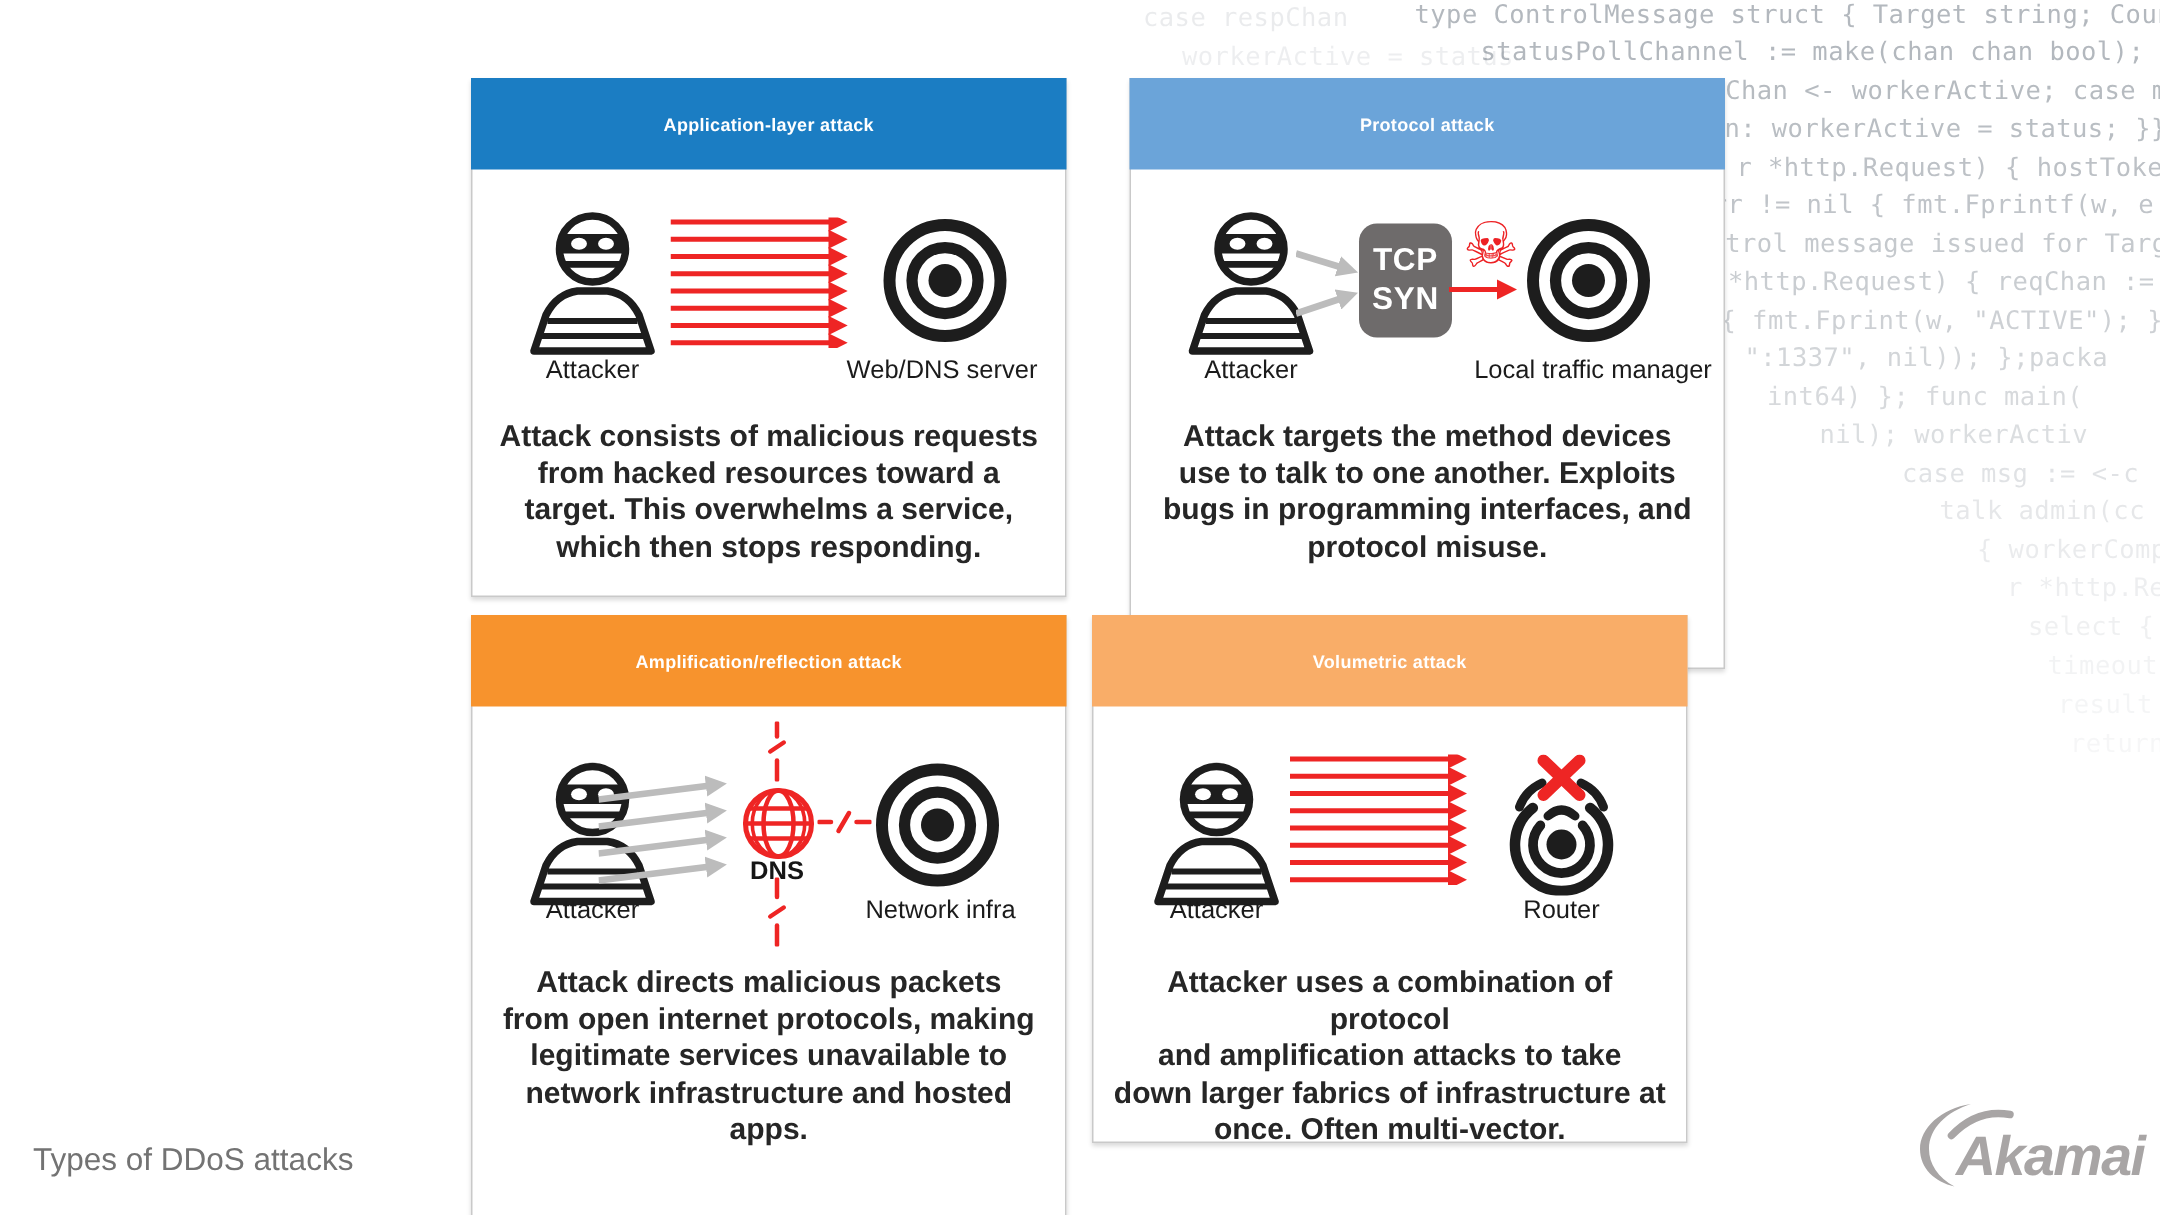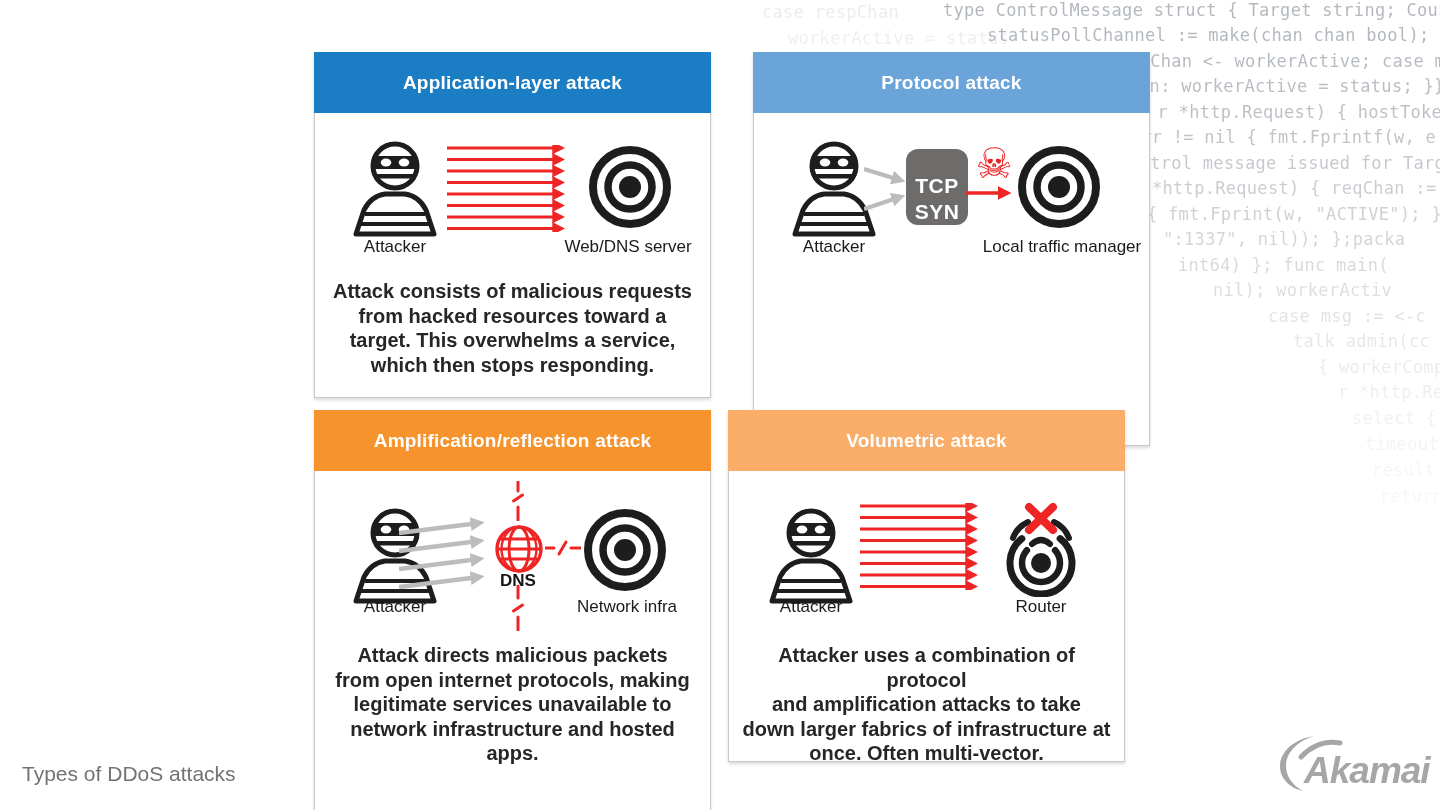--- a/index.html
+++ b/index.html
@@ -7,28 +7,28 @@
           font-family:"Liberation Sans",sans-serif;}
   
   #code-layer{position:absolute;inset:0;z-index:1;}
   .code-line{position:absolute;font-family:"DejaVu Sans Mono",monospace;font-size:17px;
              color:#5b6672;white-space:nowrap;letter-spacing:.3px;}
   
   .card{position:absolute;width:397px;background:#fff;border:1px solid #c9c9c9;
         box-shadow:0 2px 3px rgba(0,0,0,.15);z-index:2;box-sizing:border-box;}
   .card-header{position:absolute;left:-1px;top:-1px;right:-1px;height:61px;
                display:flex;align-items:center;justify-content:center;}
-  .card-header h2{margin:0;color:#ffffff;font-size:19px;font-weight:bold;letter-spacing:.2px;}
+  .card-header h2{margin:0;color:#ffffff;font-size:12px;font-weight:bold;letter-spacing:.2px;}
   .abs{position:absolute;}
   .icon-label{position:absolute;transform:translateX(-50%);font-size:17px;font-weight:500;
               color:#1b1b1b;white-space:nowrap;}
   .desc{position:absolute;left:10px;right:10px;margin:0;text-align:center;
         font-size:20px;line-height:24.6px;font-weight:600;color:#262626;white-space:pre-line;}
   .tcp-box{position:absolute;width:62px;height:76px;background:#6e6b6b;border-radius:12px;
-           display:flex;flex-direction:column;align-items:center;justify-content:flex-end;}
+           display:flex;flex-direction:column;align-items:center;justify-content:center;}
   .tcp-box span{color:#fff;font-weight:bold;font-size:21px;line-height:26px;letter-spacing:.5px;}
   .skull{position:absolute;width:56px;text-align:center;font-size:42px;line-height:42px;
          color:#ed2124;font-family:"DejaVu Sans",sans-serif;}
   .dns-label{position:absolute;transform:translateX(-50%);font-size:17px;font-weight:600;color:#161616;}
   
   #caption{position:absolute;left:22px;top:762px;font-size:21px;color:#737373;z-index:3;}
   #logo{position:absolute;left:1270px;top:731px;z-index:3;}
 </style>
 </head>
 <body>
@@ -142,20 +142,24 @@
         </defs>
       <line x1="0" y1="7" x2="40" y2="7" stroke="#ee2524" stroke-width="3.4" marker-end="url(#ah5)"></line>
     </svg>
     <svg class="abs" style="left:263px;top:92px" width="84" height="84" viewBox="0 0 84 84">
       <circle cx="42" cy="42" r="37" fill="#fff" stroke="#1d1d1d" stroke-width="8"></circle>
       <circle cx="42" cy="42" r="22" fill="#fff" stroke="#1d1d1d" stroke-width="7.5"></circle>
       <circle cx="42" cy="42" r="11" fill="#1d1d1d"></circle>
     </svg>
     <div class="icon-label" style="left:80px;top:184px">Attacker</div>
     <div class="icon-label" style="left:308px;top:184px">Local traffic manager</div>
+    <p class="desc" style="top:226px">Attack targets the method devices
+use to talk to one another. Exploits
+bugs in programming interfaces, and
+protocol misuse.</p>
   </section>
 
   <section class="card" style="left:314px;top:410px;height:404px">
     <header class="card-header" style="background:#f7932d">
       <h2>Amplification/reflection attack</h2>
     </header>
     <svg class="abs" style="left:34px;top:95px" width="92" height="98" viewBox="0 0 92 98">
       <circle cx="46" cy="27" r="22" fill="#fff" stroke="#1d1d1d" stroke-width="5"></circle>
       <rect x="25" y="17" width="42" height="13" fill="#1d1d1d"></rect>
       <ellipse cx="37" cy="23.5" rx="5.3" ry="4" fill="#fff"></ellipse>

